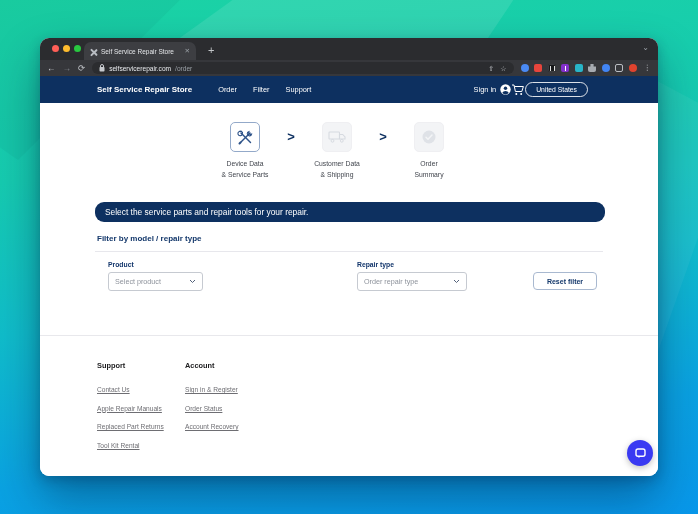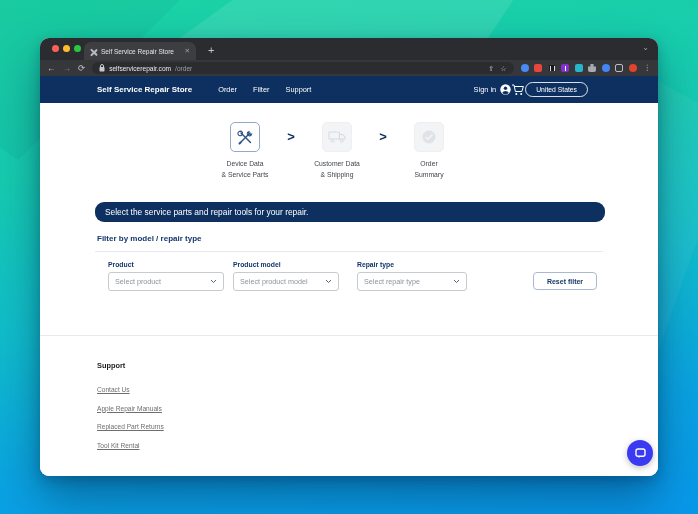--- a/index.html
+++ b/index.html
@@ -91,21 +91,21 @@
     border-radius:9px; color:#fff; font-size:8.4px; line-height:20px; padding-left:10px; }
 
   
   .filter-heading { position:absolute; left:57px; top:131px; color:#14386b; font-size:8px; font-weight:700; }
   .filter-divider { position:absolute; left:55px; top:148px; width:508px; height:1px; background:#e7e7ec; }
   .field { position:absolute; top:158px; }
   .field-label { color:#12356b; font-size:6.8px; font-weight:700; margin-bottom:4px; }
   .select { height:19px; border:1px solid #c6cad1; border-radius:3px; background:#fff;
     display:flex; align-items:center; padding:0 6px; justify-content:space-between; }
   .select-placeholder { color:#8d929b; font-size:7.2px; white-space:nowrap; }
-  .f1 { left:68px; } .f1 .select { width:116px; }
+  .f1 { left:68px; } .f1 .select { width:95px; }
   .f2 { left:193px; } .f2 .select { width:106px; }
   .f3 { left:317px; } .f3 .select { width:110px; }
   .reset-btn { position:absolute; left:493px; top:169px; width:64px; height:18px; background:#fff;
     border:1px solid #a9b9d0; border-radius:4px; color:#14386b; font-size:7px; font-weight:700;
     display:flex; align-items:center; justify-content:center; }
 
   
   .footer-divider { position:absolute; left:0; right:0; top:232px; height:1px; background:#e8e8ec; }
   .fcol { position:absolute; top:258px; }
   .fcol.support { left:57px; } .fcol.account { left:145px; }
@@ -253,48 +253,45 @@
       <div class="field f1">
         <div class="field-label">Product</div>
         <div class="select">
           <span class="select-placeholder">Select product</span>
           <svg width="7" height="5" viewBox="0 0 7 5">
               <path d="M1 1 l2.5 2.5 L6 1" fill="none" stroke="#5a masked" stroke-width="1"></path>
               <path d="M1 1 l2.5 2.5 L6 1" fill="none" stroke="#53617a" stroke-width="1"></path>
             </svg>
         </div>
       </div>
-      <div class="field f2">
-        <div class="field-label">Product model</div>
-        <div class="select">
-          <span class="select-placeholder">Select product model</span>
-          <svg width="7" height="5" viewBox="0 0 7 5">
-              <path d="M1 1 l2.5 2.5 L6 1" fill="none" stroke="#53617a" stroke-width="1"></path>
-            </svg>
-        </div>
-      </div>
       <div class="field f3">
         <div class="field-label">Repair type</div>
         <div class="select">
-          <span class="select-placeholder">Select repair type</span>
+          <span class="select-placeholder">Order repair type</span>
           <svg width="7" height="5" viewBox="0 0 7 5">
               <path d="M1 1 l2.5 2.5 L6 1" fill="none" stroke="#53617a" stroke-width="1"></path>
             </svg>
         </div>
       </div>
       <div class="reset-btn">Reset filter</div>
 
       <div class="footer-divider"></div>
       <div class="fcol support">
         <div class="fcol-heading">Support</div>
         <a class="flink">Contact Us</a>
         <a class="flink">Apple Repair Manuals</a>
         <a class="flink">Replaced Part Returns</a>
         <a class="flink">Tool Kit Rental</a>
       </div>
+      <div class="fcol account">
+        <div class="fcol-heading">Account</div>
+        <a class="flink">Sign in &amp; Register</a>
+        <a class="flink">Order Status</a>
+        <a class="flink">Account Recovery</a>
+      </div>
 
       <div class="chat-btn">
         <svg width="13" height="13" viewBox="0 0 13 13">
           <rect x="2" y="2" width="9" height="7.2" rx="2" fill="none" stroke="#fff" stroke-width="1.4"></rect>
           <path d="M4.6 9 L4.6 11.2 L6.8 9" fill="#fff"></path>
         </svg>
       </div>
 
     </div>
   </div>

